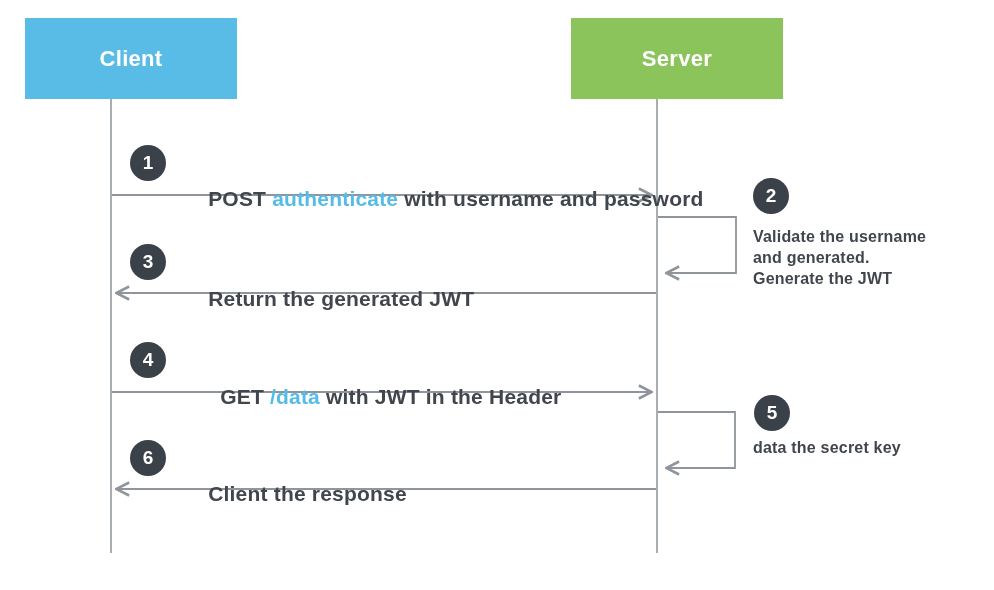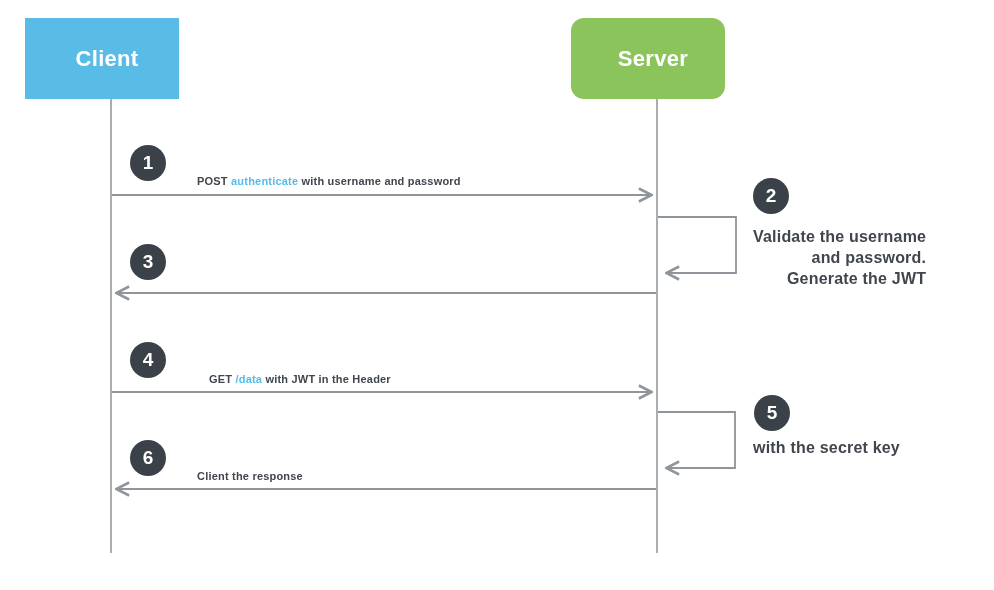--- a/index.html
+++ b/index.html
@@ -14,37 +14,37 @@
   html,body{margin:0;padding:0;background:#ffffff;}
   .stage{
     position:relative;
     width:994px;height:590px;
     background:#ffffff;
     font-family:"Liberation Sans", sans-serif;
     overflow:hidden;
   }
   .lines-svg{position:absolute;left:0;top:0;width:994px;height:590px;}
   .actor{
-    position:absolute;top:18px;width:144px;height:81px;
-    display:flex;align-items:center;justify-content:center;padding-left:10px;
+    position:absolute;top:18px;width:212px;height:81px;
+    display:flex;align-items:center;justify-content:center;
   }
   .actor.client{left:25px;background:var(--client-box);}
-  .actor.server{left:571px;background:var(--server-box);border-radius:13px;}
+  .actor.server{left:571px;background:var(--server-box);}
   .actor-label{
     color:#ffffff;font-size:22px;font-weight:700;letter-spacing:.3px;
   }
   .badge{
     position:absolute;width:36px;height:36px;border-radius:50%;
     background:var(--badge);color:#ffffff;
     display:flex;align-items:center;justify-content:center;
     font-size:19px;font-weight:700;
   }
   .msg-label{
     position:absolute;
-    font-size:11px;font-weight:700;color:var(--text);
+    font-size:21px;font-weight:700;color:var(--text);
     letter-spacing:.2px;white-space:pre;
   }
   .msg-label .hl{color:var(--hl);}
   .note{
     position:absolute;
     font-size:16px;font-weight:700;color:var(--text);
     letter-spacing:.2px;line-height:21px;
   }
 </style>
 </head>
@@ -81,36 +81,39 @@
   <div class="actor server">
     <span class="actor-label">Server</span>
   </div>
 
   <div class="badge" style="left:130px;top:145px;">1</div>
   <div class="msg-label" style="left:184px;top:163px;">
     <span>POST </span><span class="hl">authenticate</span><span> with username and password</span>
   </div>
 
   <div class="badge" style="left:753px;top:178px;">2</div>
-  <div class="note" style="left:753px;top:226px;text-align:right;">
+  <div class="note" style="left:753px;top:226px;">
     <div>Validate the username</div>
-    <div>and password.</div>
+    <div>and generated.</div>
     <div>Generate the JWT</div>
   </div>
 
   <div class="badge" style="left:130px;top:244px;">3</div>
+  <div class="msg-label" style="left:184px;top:263px;">
+    <span>Return the generated JWT</span><span class="hl"></span><span></span>
+  </div>
 
   <div class="badge" style="left:130px;top:342px;">4</div>
   <div class="msg-label" style="left:196px;top:361px;">
     <span>GET </span><span class="hl">/data</span><span> with JWT in the Header</span>
   </div>
 
   <div class="badge" style="left:754px;top:395px;">5</div>
   <div class="note" style="left:753px;top:437px;">
-    <div>with the secret key</div>
+    <div>data the secret key</div>
   </div>
 
   <div class="badge" style="left:130px;top:440px;">6</div>
   <div class="msg-label" style="left:184px;top:458px;">
     <span>Client the response</span><span class="hl"></span><span></span>
   </div>
 
 </div>
 
 </body></html>

